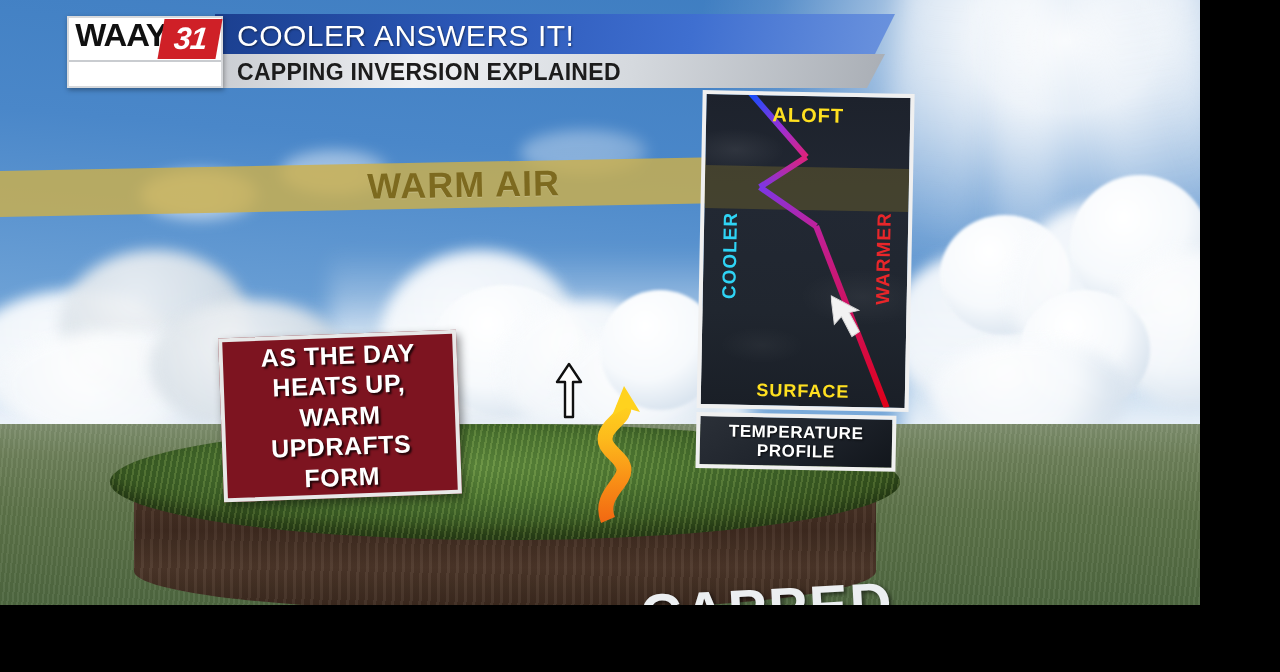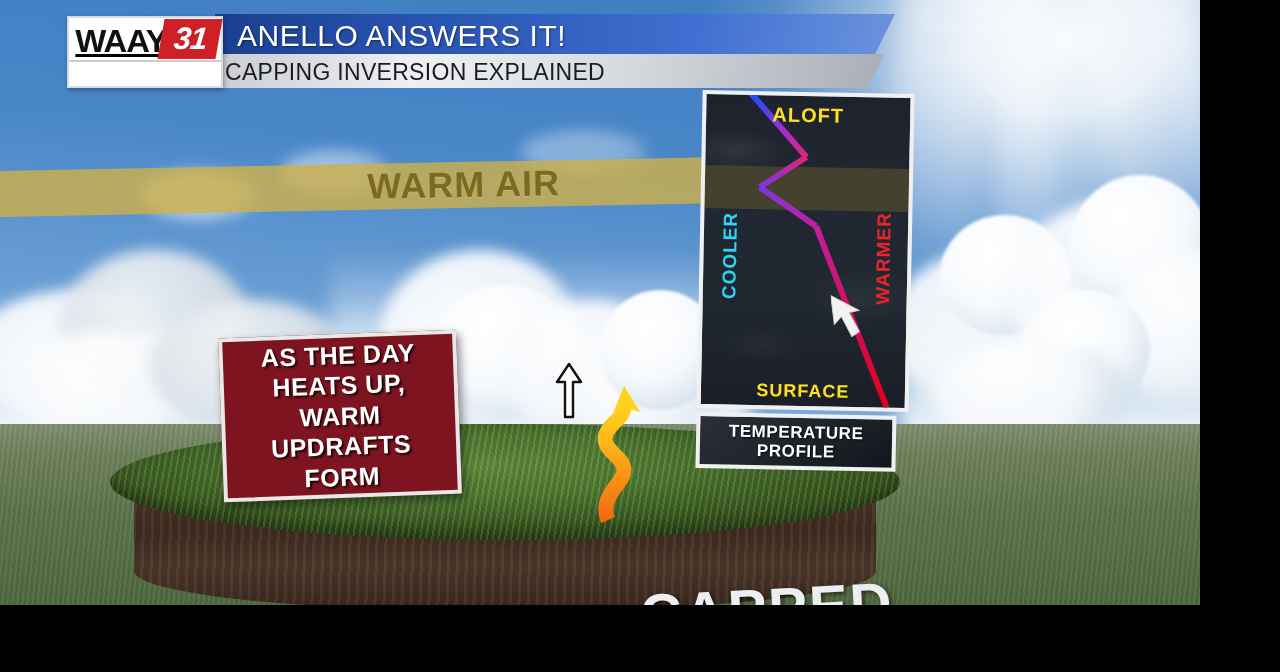--- a/index.html
+++ b/index.html
@@ -197,34 +197,34 @@
     background:linear-gradient(100deg, #c9ccd1 0%, #eef0f3 30%, #d5d9de 62%, #a9aeb5 100%);
     clip-path:polygon(0 0, 100% 0, calc(100% - 18px) 100%, 0 100%);
   }
   .banner-title {
     position:absolute; left:237px; top:19px;
     color:#ffffff; font-size:30px; font-weight:500; letter-spacing:.5px;
     text-shadow:1px 1px 2px rgba(0,0,0,.45);
     white-space:nowrap;
   }
   .banner-sub {
-    position:absolute; left:225px; top:59px;
-    color:#1c1c1c; font-size:23px; font-weight:400; letter-spacing:.3px;
+    position:absolute; left:237px; top:59px;
+    color:#1c1c1c; font-size:23px; font-weight:700; letter-spacing:.3px;
     white-space:nowrap;
   }
 
   
   .logo {
     position:absolute; left:67px; top:16px; width:156px; height:72px;
     background:#ffffff; border:2px solid #d7d9dc;
     box-shadow:1px 2px 5px rgba(0,0,0,.35);
   }
   .logo-top {
     position:absolute; left:0; top:0; width:152px; height:42px;
-    display:flex; align-items:flex-end;text-decoration:underline;
+    display:flex; align-items:flex-start;
   }
   .logo-waay {
     color:#111; font-size:31px; font-weight:900; letter-spacing:-1px;
     padding-left:6px; font-family:"Liberation Sans", sans-serif;
     transform:scaleX(1.06); transform-origin:left center;
   }
   .logo-31 {
     position:absolute; right:2px; top:1px; width:58px; height:40px;
     background:#cf2027;
     display:flex; align-items:center; justify-content:center;
@@ -378,21 +378,21 @@
 
     <div class="tp-caption">
       <div class="tp-caption-line">TEMPERATURE</div>
       <div class="tp-caption-line">PROFILE</div>
     </div>
   </div>
 
   <div class="banner">
     <div class="banner-blue"></div>
     <div class="banner-silver"></div>
-    <div class="banner-title">ANELLO ANSWERS IT!</div>
+    <div class="banner-title">COOLER ANSWERS IT!</div>
     <div class="banner-sub">CAPPING INVERSION EXPLAINED</div>
   </div>
 
   <div class="logo">
     <div class="logo-top">
       <span class="logo-waay">WAAY</span>
       <span class="logo-31">
         <span>31</span>
       </span>
     </div>

